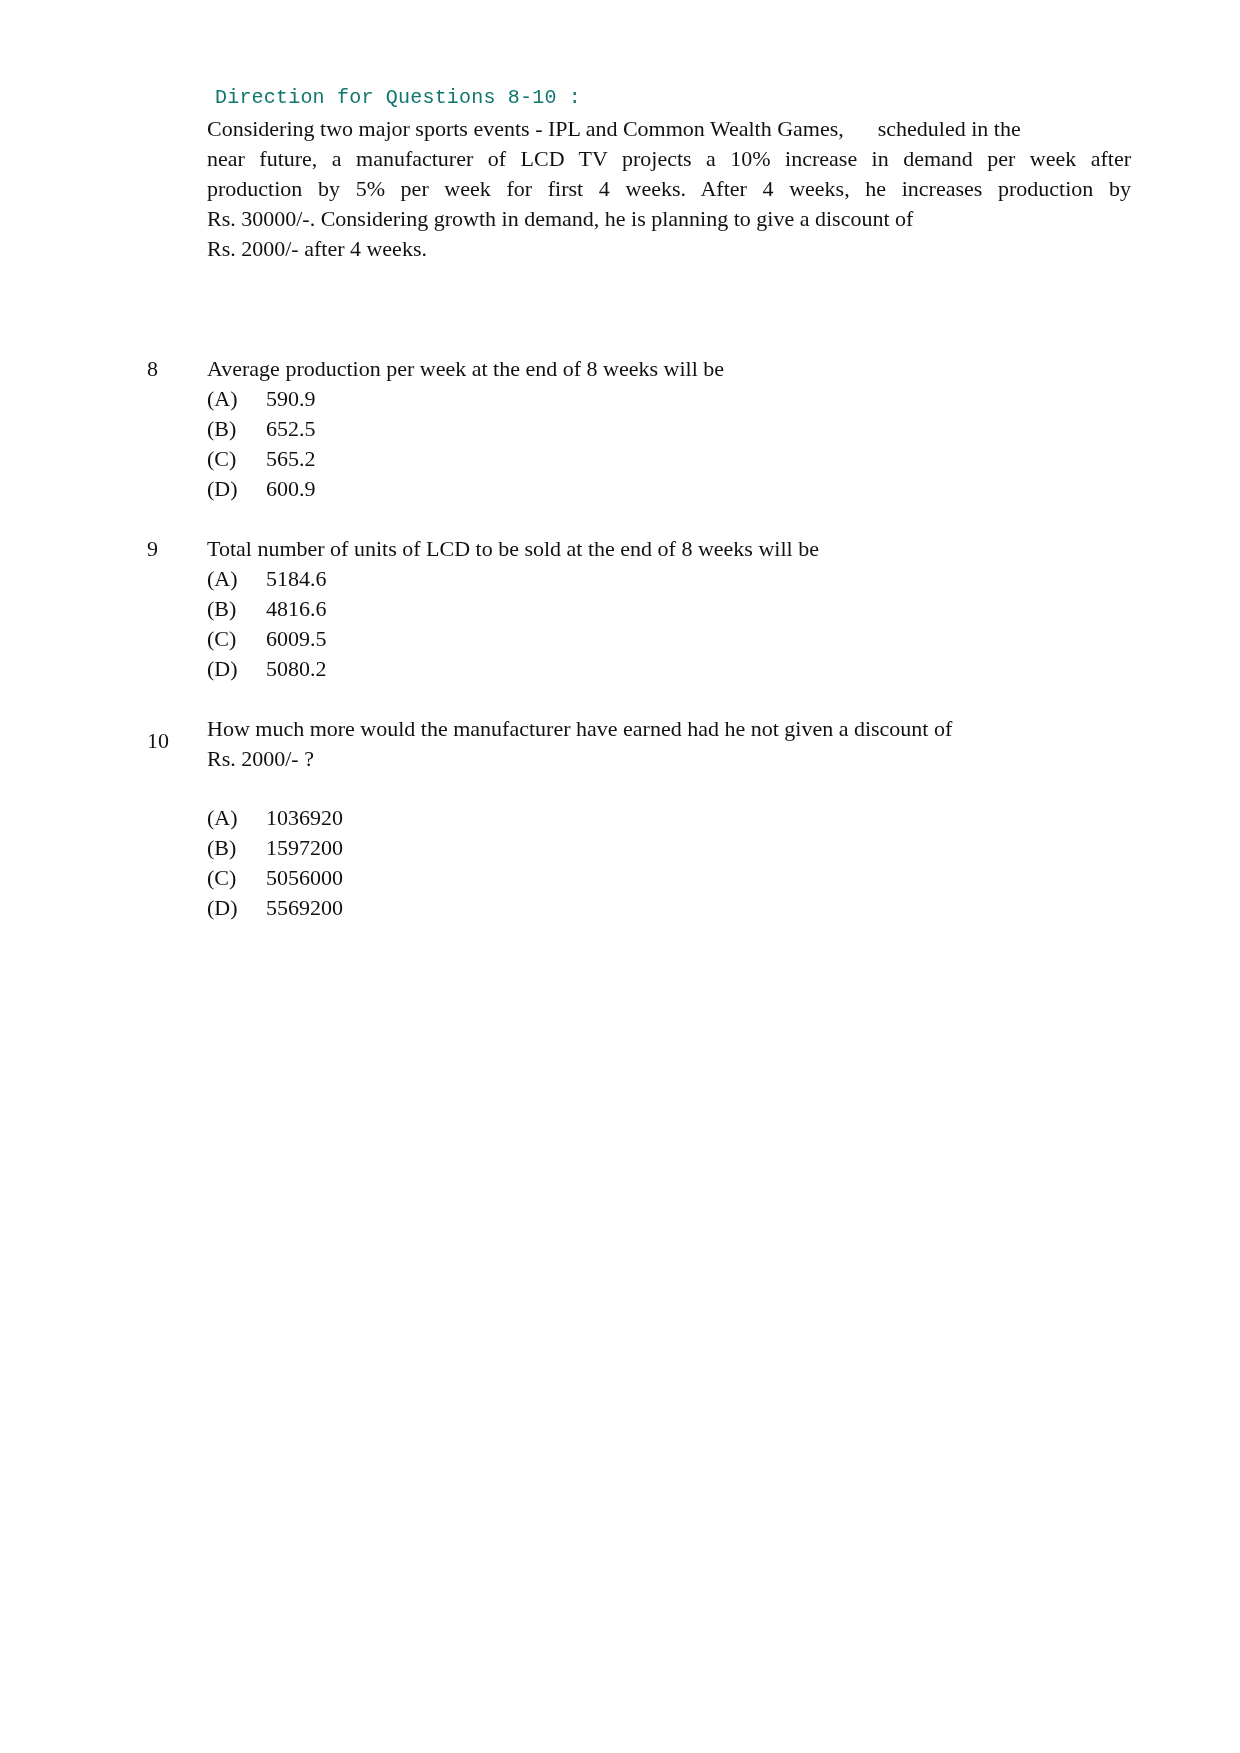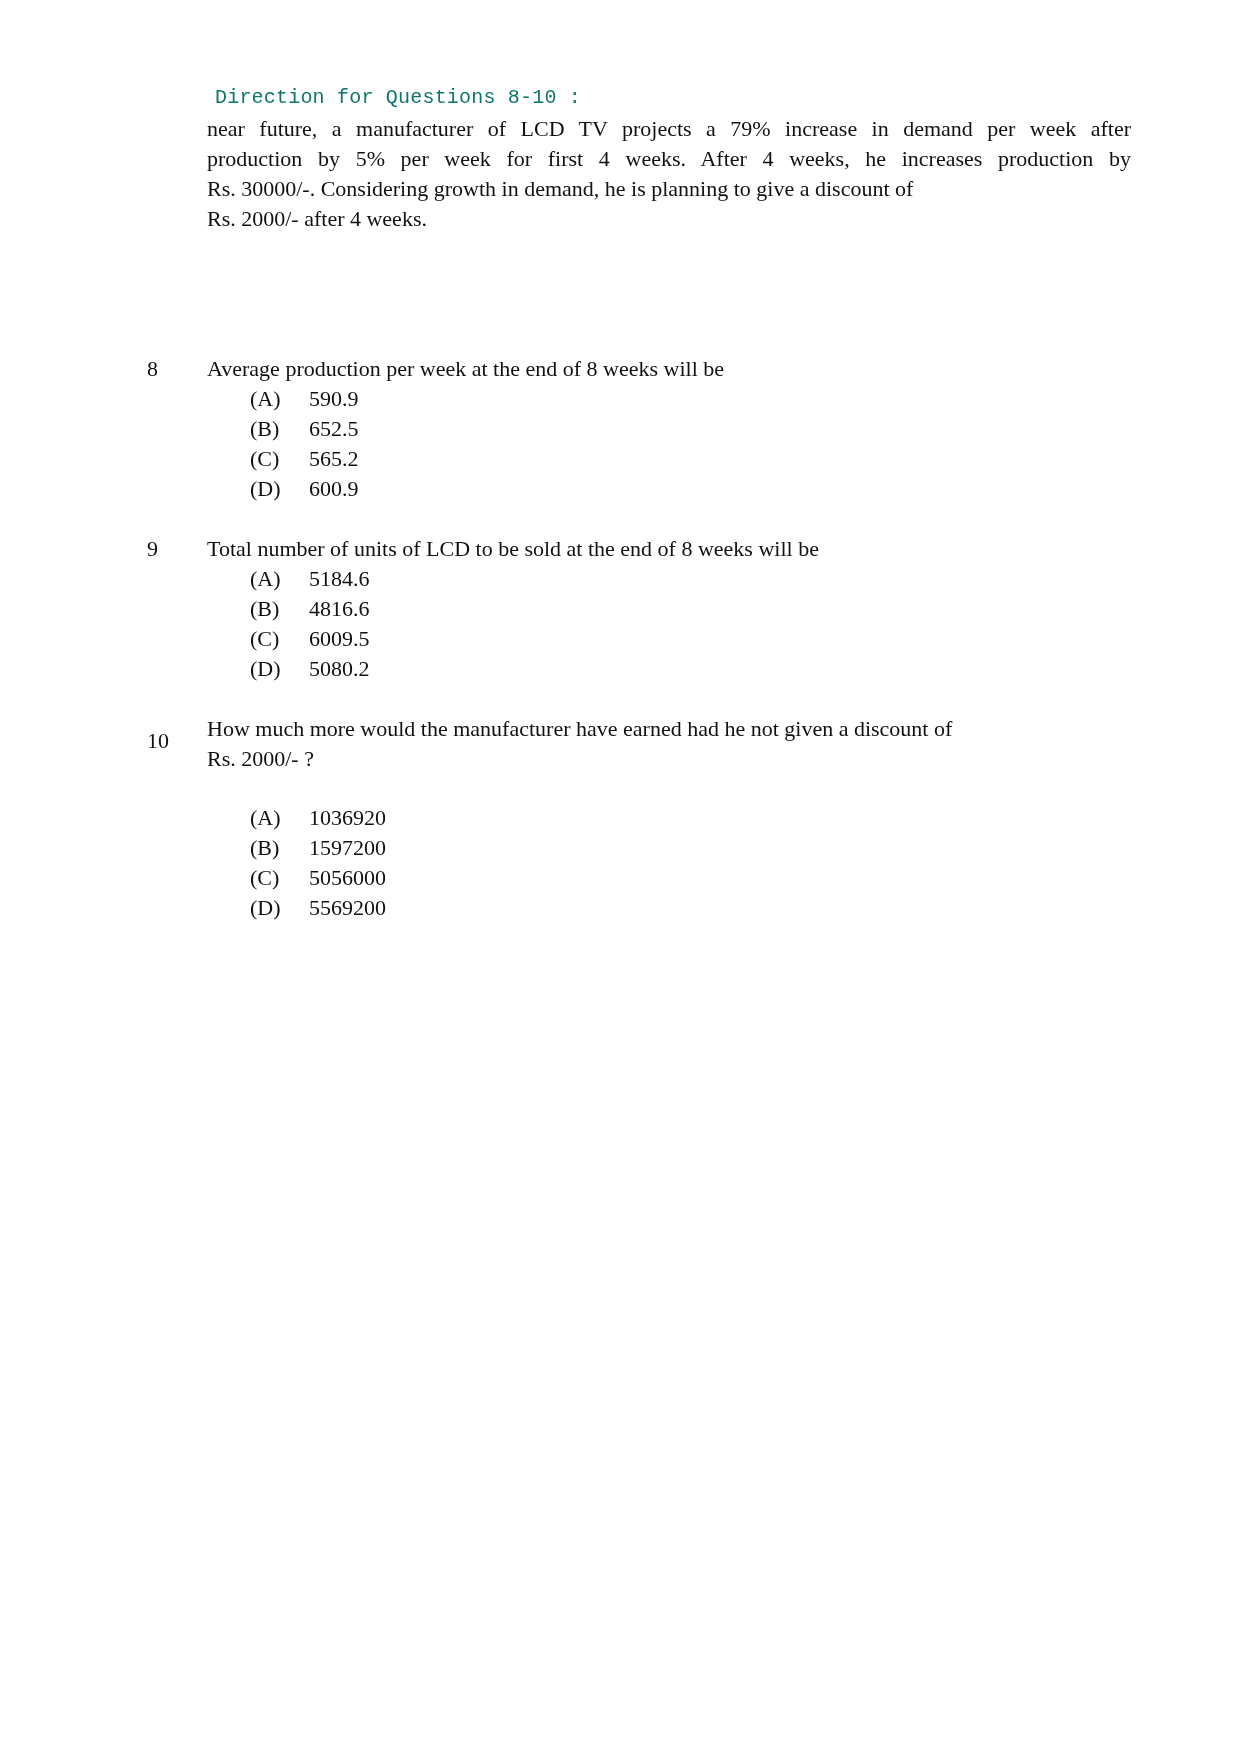--- a/index.html
+++ b/index.html
@@ -67,34 +67,34 @@
       position: absolute;
       left: 60px;
       margin: 0;
       padding: 0;
       list-style: none;
     }
     .question .options li {
       height: 30px;
       line-height: 30px;
       white-space: nowrap;
-      margin-left: 43px;
     }
     .question .options .opt-label {
       display: inline-block;
       width: 59px;
     }
   </style>
 </head>
 <body>
 
 <div class="heading">Direction for Questions 8-10 :</div>
 
 <div class="passage">
-  <span class="line justify">near future, a manufacturer of LCD TV projects a 79% increase in demand per week after</span>
+  <span class="line"><span>Considering two major sports events - IPL and Common Wealth Games,</span><span class="gap"></span><span>scheduled in the</span></span>
+  <span class="line justify">near future, a manufacturer of LCD TV projects a 10% increase in demand per week after</span>
   <span class="line justify">production by 5% per week for first 4 weeks. After 4 weeks, he increases production by</span>
   <span class="line">Rs. 30000/-. Considering growth in demand, he is planning to give a discount of</span>
   <span class="line">Rs.  2000/- after 4 weeks.</span>
 </div>
 
 <div class="question" style="top:354px;">
   <span class="qnum" style="line-height:30px;">8</span>
   <span class="qtext">Average production per week at the end of 8 weeks will be</span>
   <ul class="options" style="top:30px;">
     <li><span class="opt-label">(A)</span><span>590.9</span></li>

